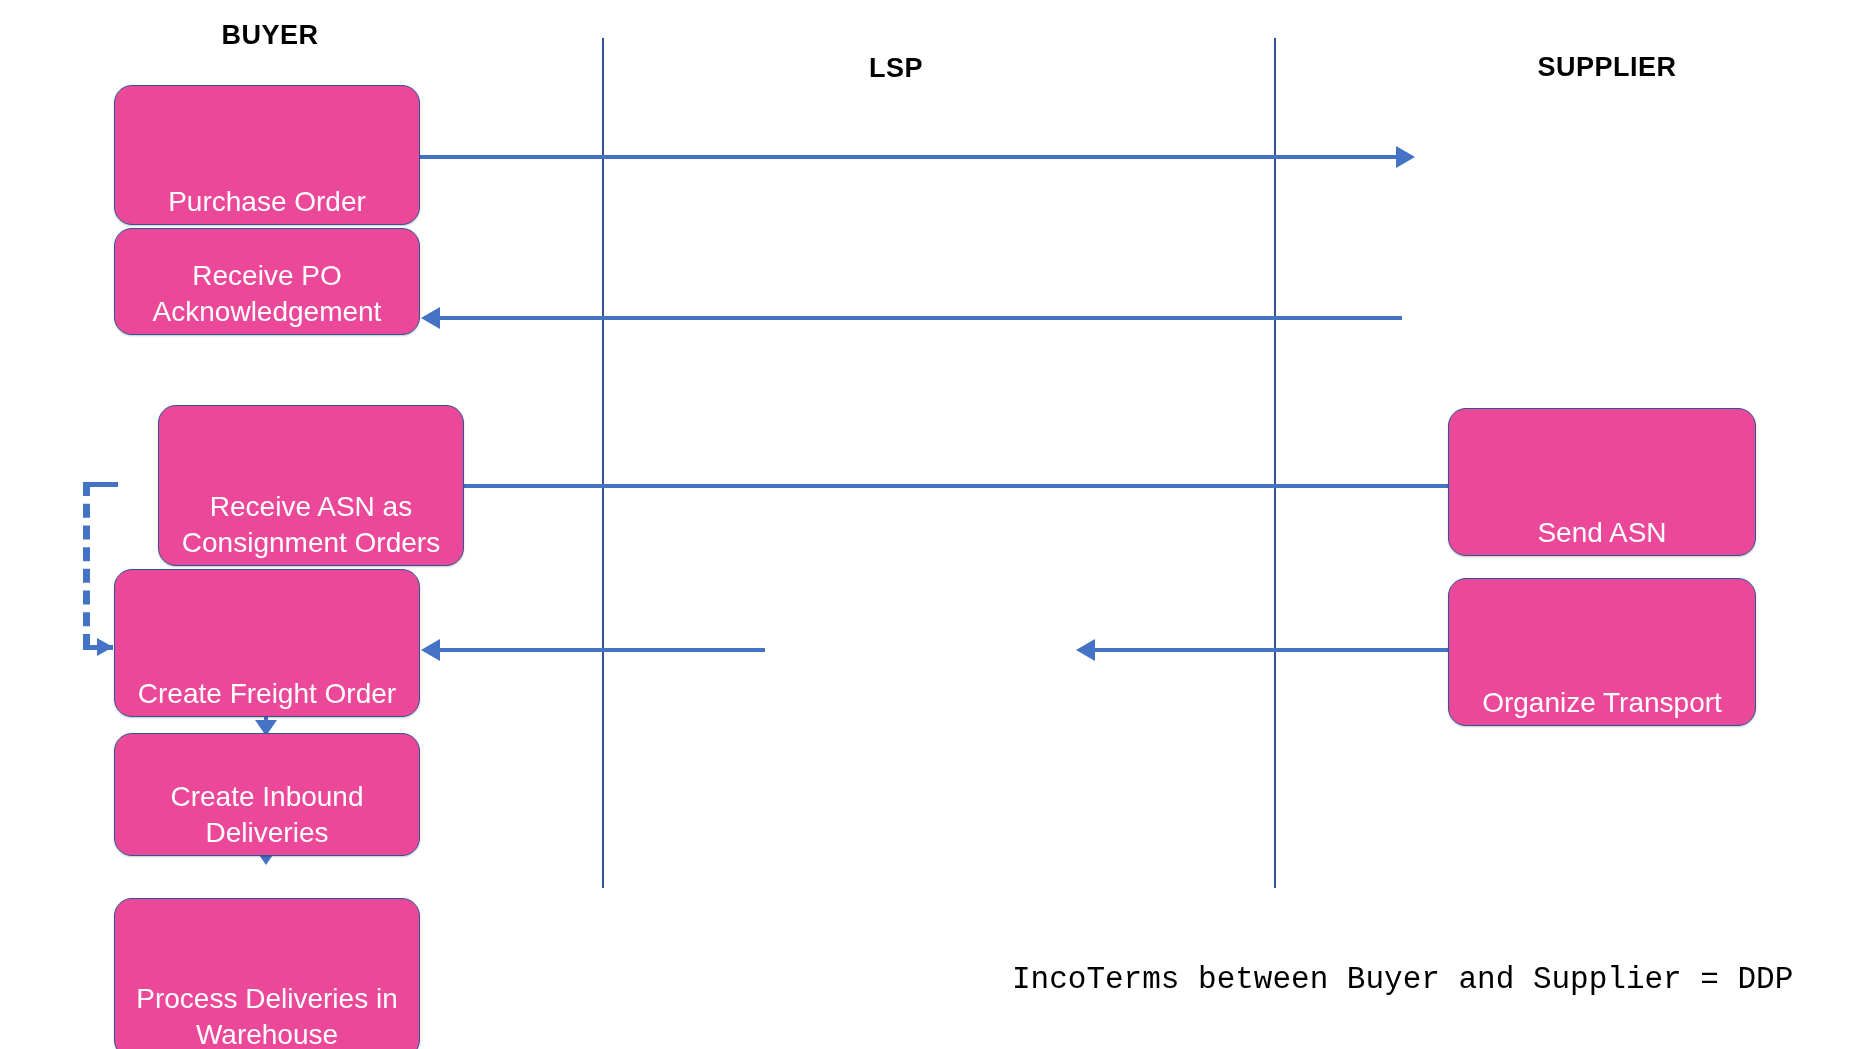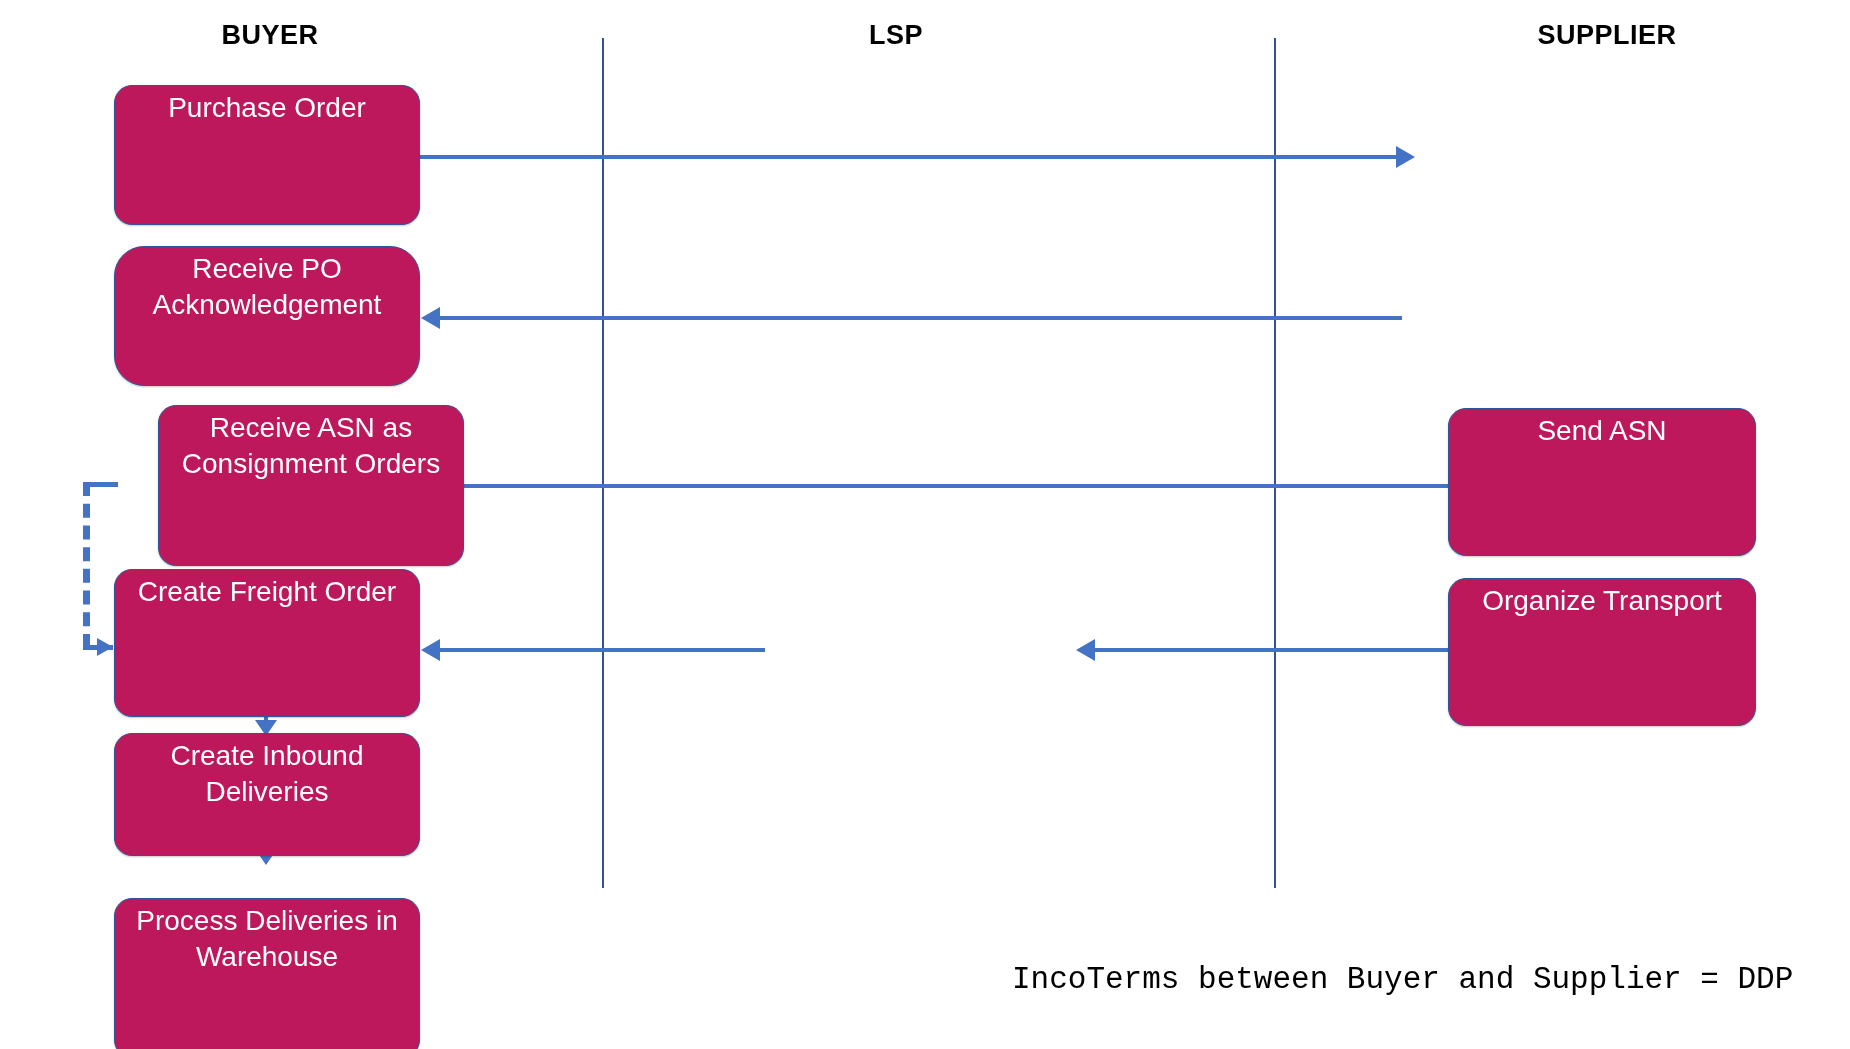--- a/index.html
+++ b/index.html
@@ -37,26 +37,26 @@
     position: absolute;
     width: 2px;
     background: #31538F;
     top: 38px;
     height: 850px;
   }
   
   .node {
     position: absolute;
     box-sizing: border-box;
-    background: #be185d;
+    background: #ec4899;
     border: 1.5px solid #2F5597;
     border-radius: 18px;
     color: #ffffff;
     display: flex;
-    align-items: flex-start;
+    align-items: flex-end;
     justify-content: center;
     text-align: center;
     font-family: "Liberation Sans", sans-serif;
     font-size: 28px;
     line-height: 1.28;
     padding: 4px 10px;
     box-shadow: 0 1px 2px rgba(0,0,0,0.22);
     overflow: hidden;
   }
   .node span {
@@ -119,22 +119,22 @@
     color: #000000;
     white-space: nowrap;
   }
 </style>
 </head>
 <body>
 
 <div id="canvas">
 
   <div class="lane-header" style="left:270px;">BUYER</div>
-  <div class="lane-header" style="left:896px;">LSP</div>
-  <div class="lane-header" style="left:1607px;">SUPPLIER</div>
+  <div class="lane-header" style="left:896px;margin-top:33px;">LSP</div>
+  <div class="lane-header" style="left:1607px;margin-top:32px;">SUPPLIER</div>
 
   <div class="lane-divider" style="left:602px;"></div>
   <div class="lane-divider" style="left:1274px;"></div>
 
   <div class="conn-h" style="left:420px; top:155px; width:983px;"></div>
   <div class="arrow-right" style="left:1396px; top:146px;"></div>
 
   <div class="conn-h" style="left:440px; top:316px; width:962px;"></div>
   <div class="arrow-left" style="left:421px; top:307px;"></div>
 
@@ -155,21 +155,21 @@
   <div class="conn-v" style="left:264px; top:705px; height:22px;"></div>
   <div class="arrow-down" style="left:255px; top:720px;"></div>
 
   <div class="conn-v" style="left:264px; top:834px; height:22px;"></div>
   <div class="arrow-down" style="left:255px; top:849px;"></div>
 
   <div class="node" style="left:114px; top:85px; width:306px; height:140px;">
     <span>Purchase Order</span>
   </div>
 
-  <div class="node" style="left:114px; top:246px; width:306px; height:140px;border-radius:30px;">
+  <div class="node" style="left:114px; top:228px; width:306px; height:107px;">
     <span>Receive PO Acknowledgement</span>
   </div>
 
   <div class="node" style="left:114px; top:405px; width:306px; height:161px;margin-left:44px;">
     <span>Receive ASN as Consignment Orders</span>
   </div>
 
   <div class="node" style="left:114px; top:569px; width:306px; height:148px;">
     <span>Create Freight Order</span>
   </div>

